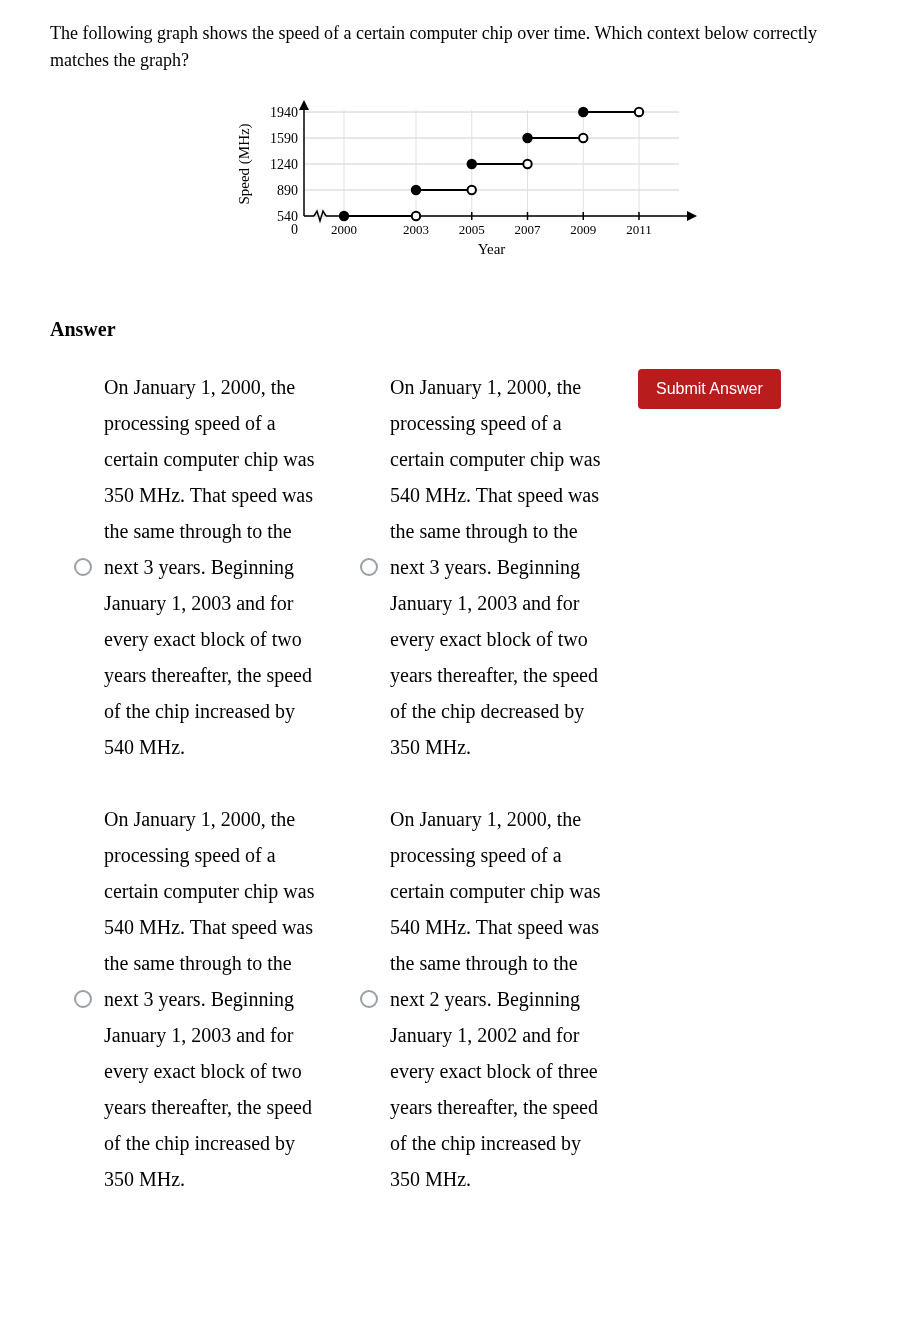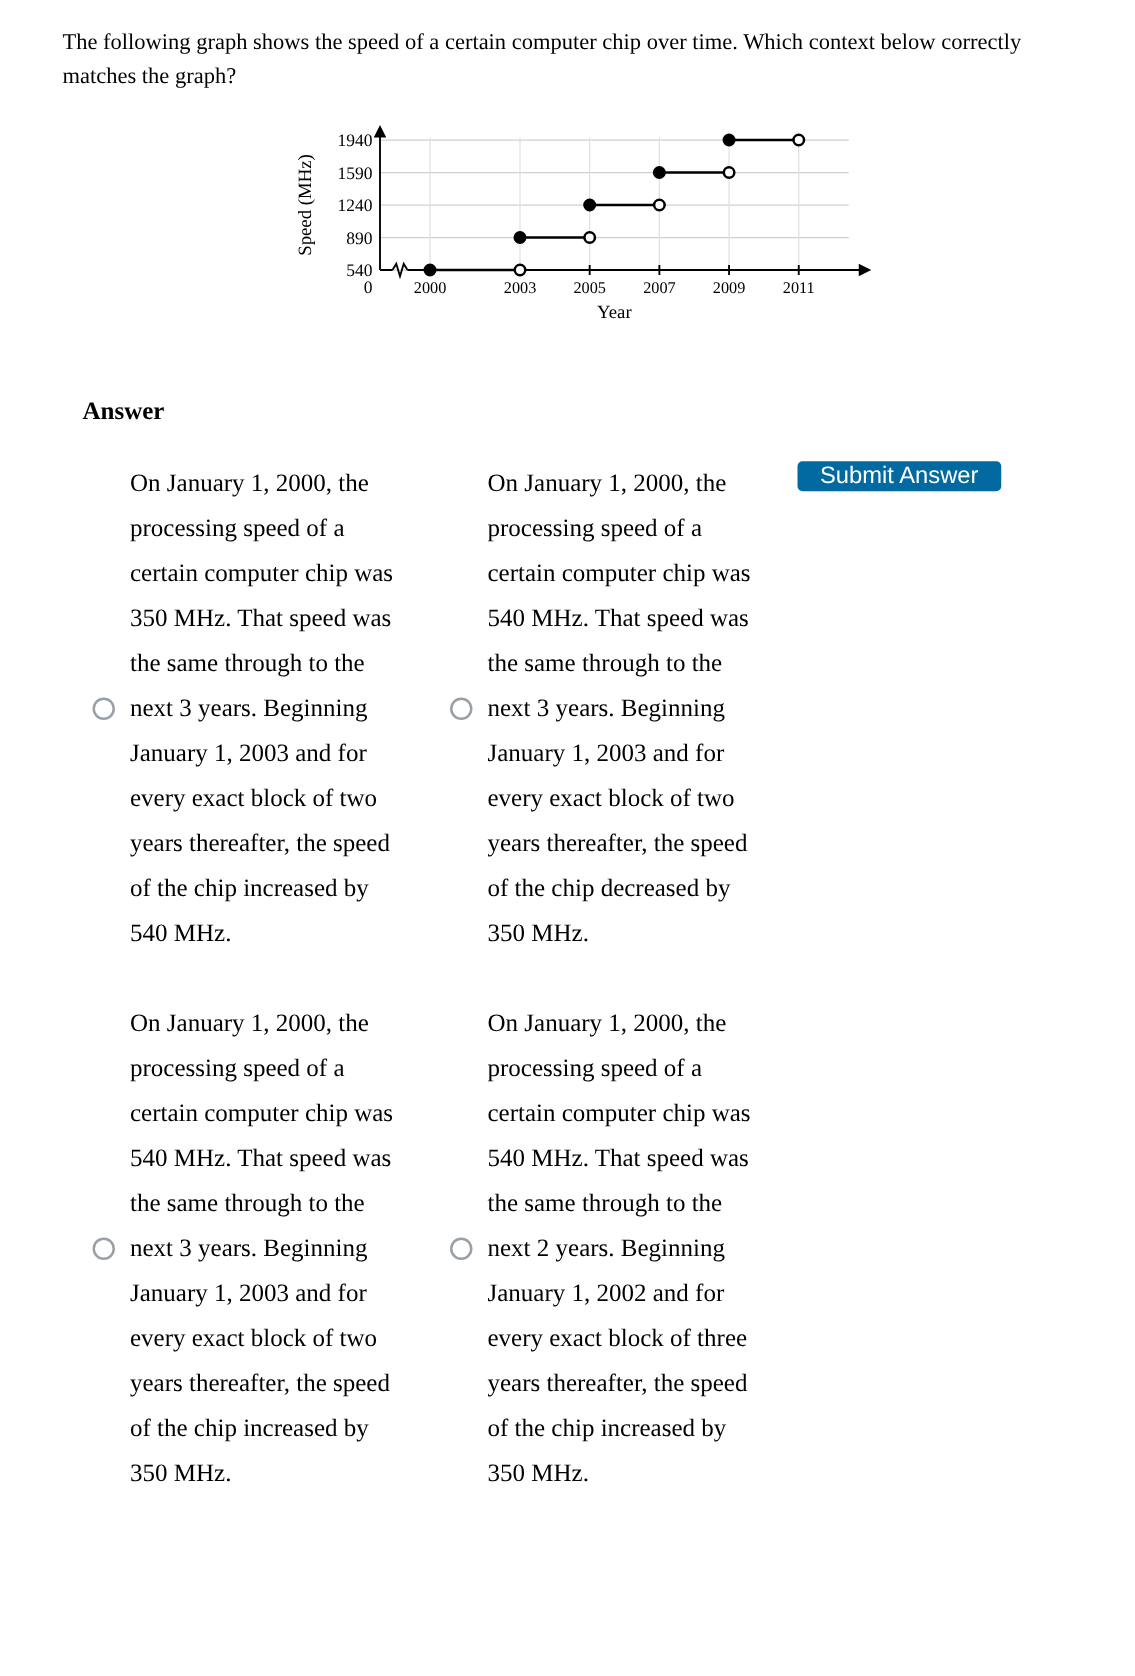--- a/index.html
+++ b/index.html
@@ -17,21 +17,21 @@
   }
   .chart-wrap {
     display: flex;
     justify-content: center;
     margin: 10px 0 40px 0;
   }
   svg { font-family: Georgia, serif; }
   .answer-heading {
     font-weight: bold;
     font-size: 20px;
-    margin: 40px 0 28px 16px;
+    margin: 40px 0 28px 0;
   }
   .options-area {
     display: flex;
     align-items: flex-start;
     gap: 28px;
     padding-left: 24px;
   }
   .options-grid {
     display: grid;
     grid-template-columns: 250px 250px;
@@ -50,27 +50,27 @@
     height: 18px;
     border: 2px solid #9aa0a6;
     border-radius: 50%;
     background: #fff;
   }
   .option-text {
     font-size: 20px;
     line-height: 1.8;
   }
   .submit-btn {
-    background: #0369a1;
+    background: #b91c1c;
     color: #fff;
     font-family: -apple-system, BlinkMacSystemFont, 'Segoe UI', Arial, sans-serif;
-    font-size: 19px;
+    font-size: 16px;
     border: none;
     border-radius: 4px;
-    padding: 1px 18px;
+    padding: 11px 18px;
     cursor: pointer;
     white-space: nowrap;
     flex: 0 0 auto;
   }
 </style>
 </head>
 <body>
 
 <div class="question-text">The following graph shows the speed of a certain computer chip over time. Which context below correctly matches the graph?</div>
 

